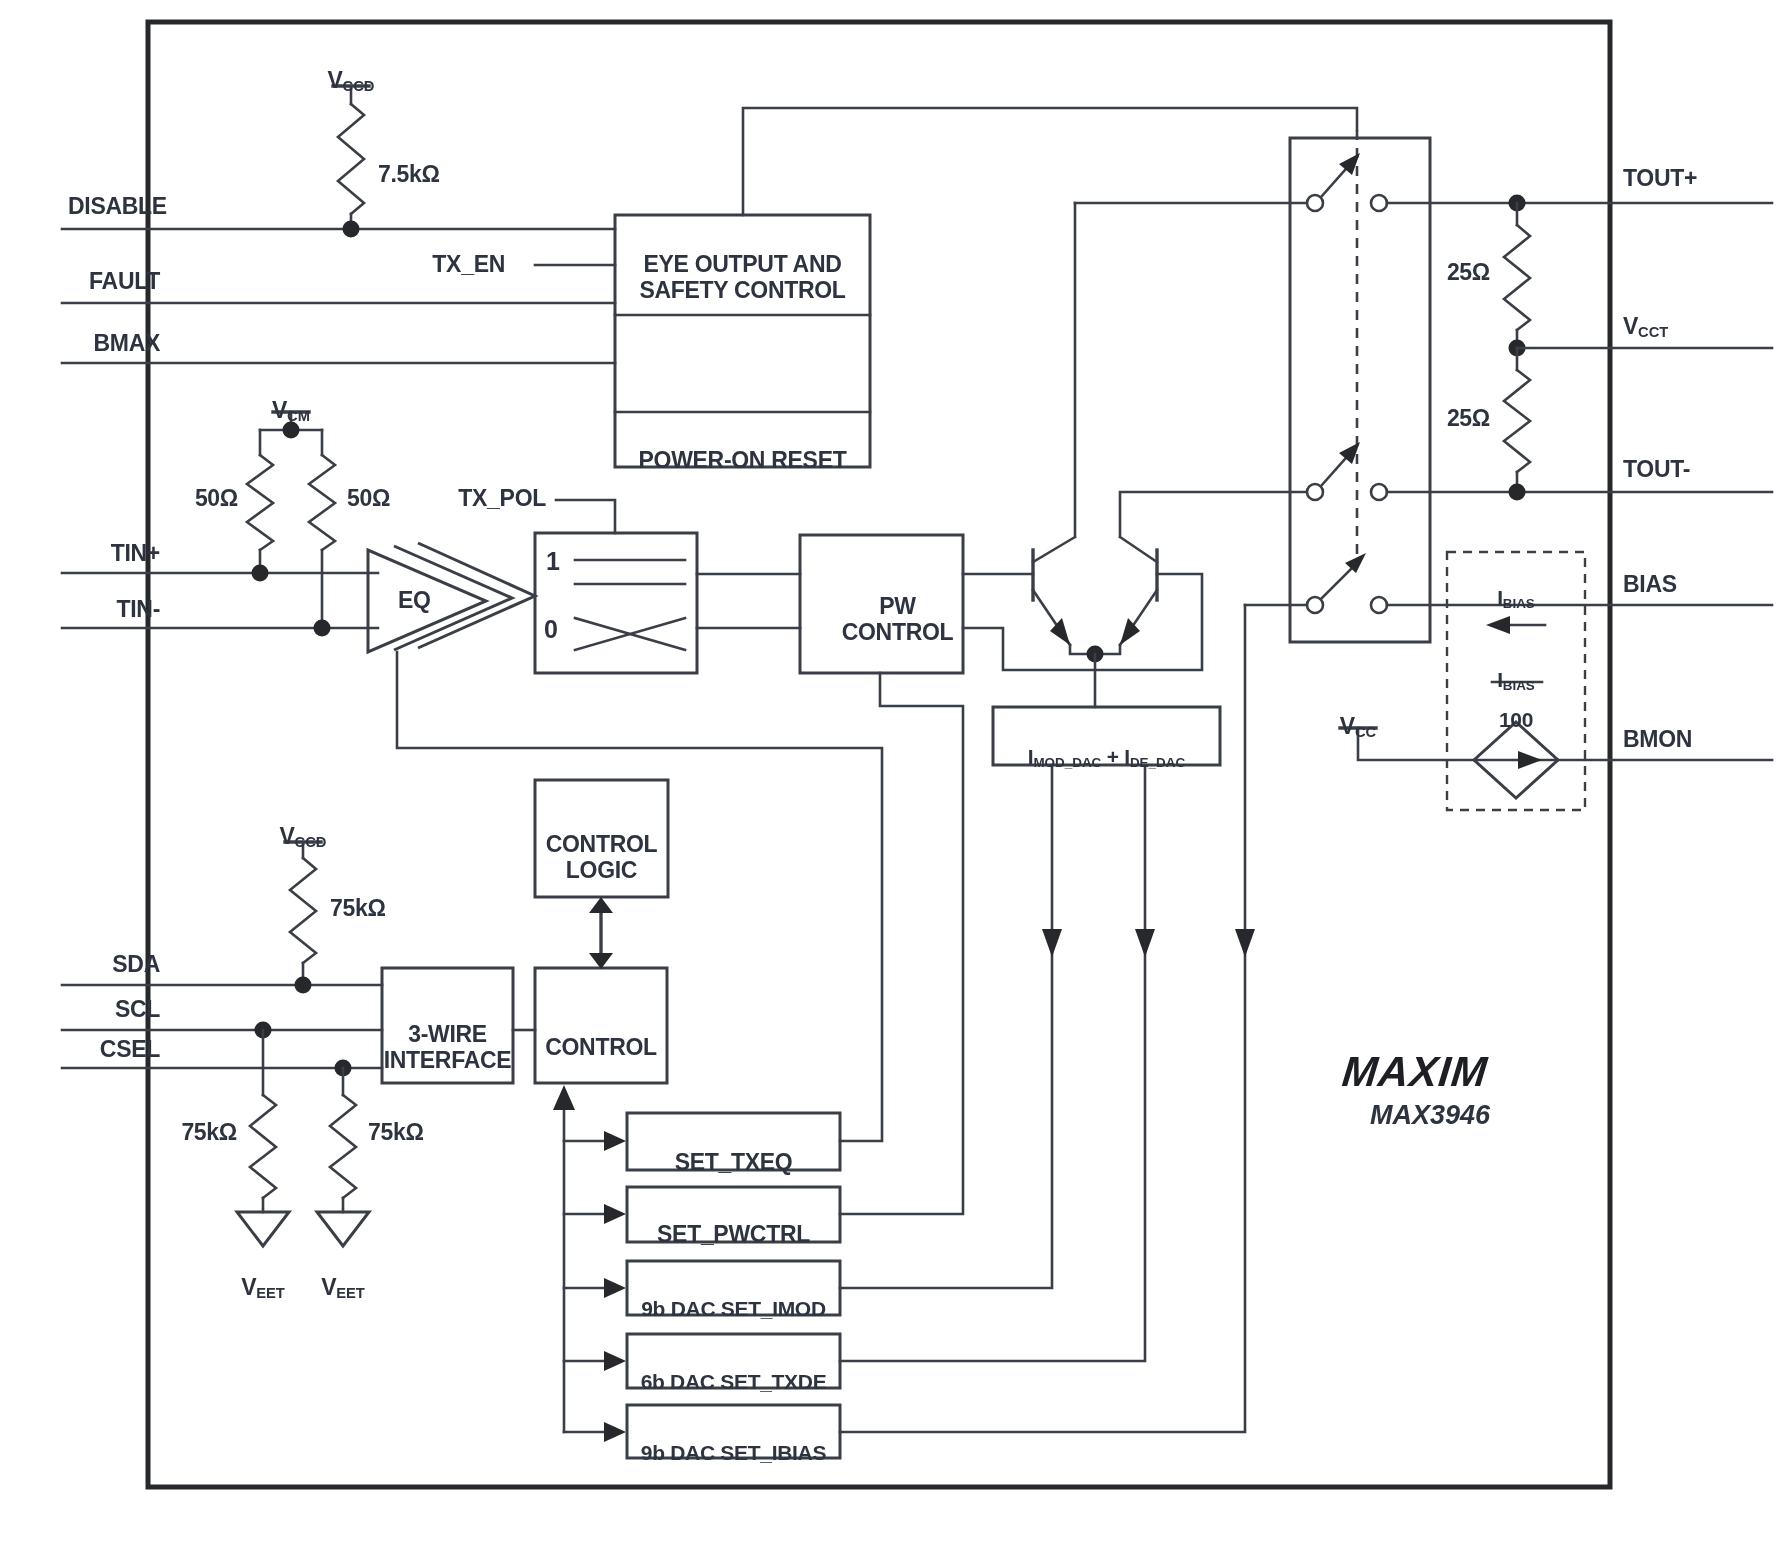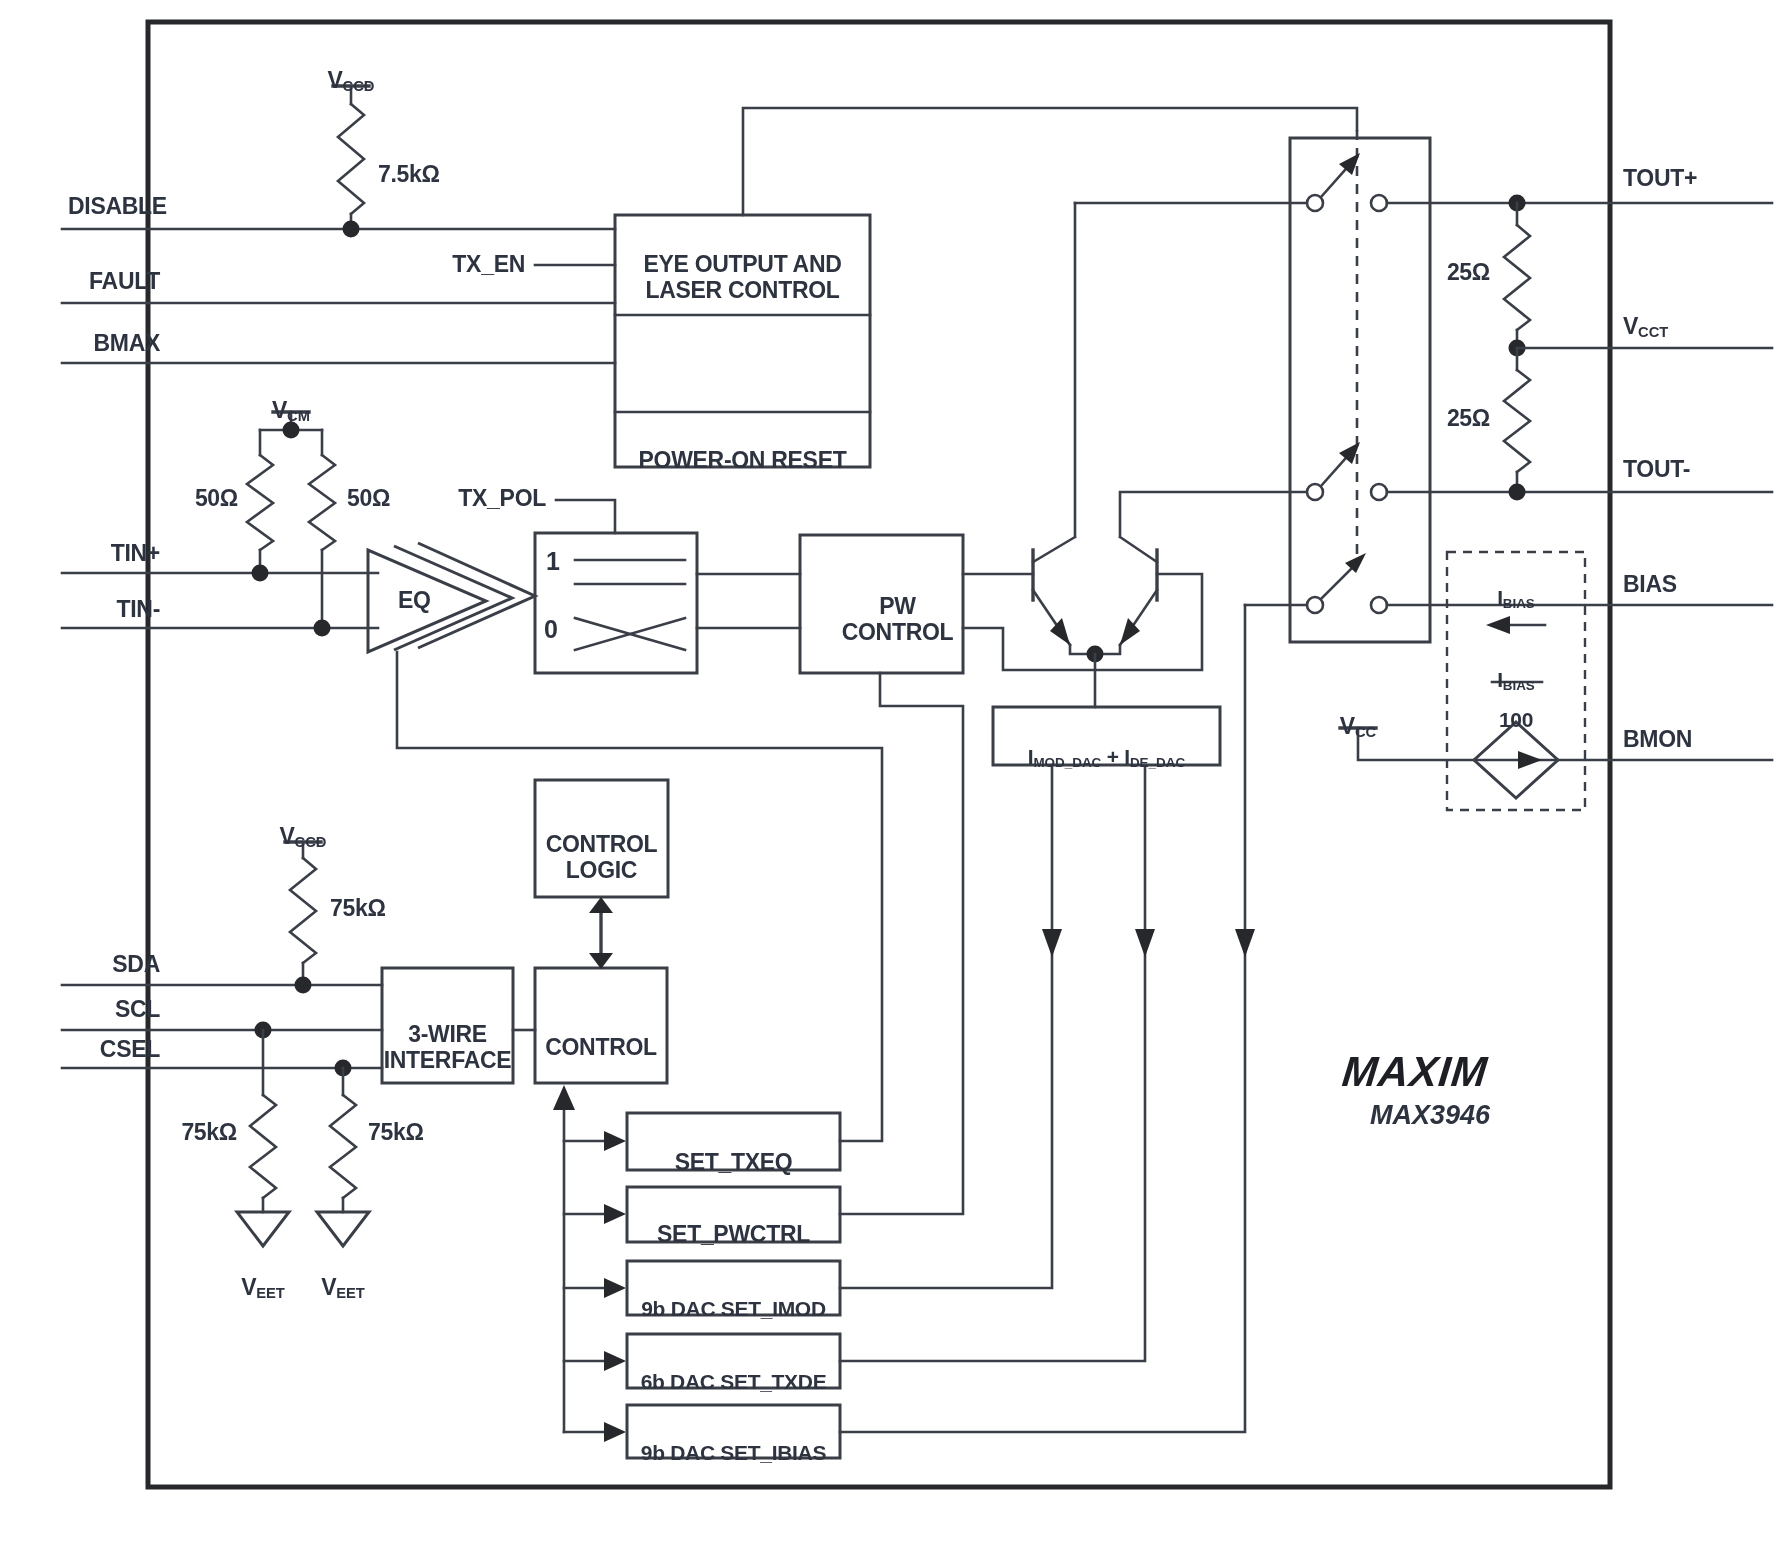--- a/index.html
+++ b/index.html
@@ -280,29 +280,29 @@
 
 <div class="lbl" style="left:378px;top:162px">7.5kΩ</div>
 <div class="lbl rgt" style="left:158px;top:486px;width:80px">50Ω</div>
 <div class="lbl" style="left:347px;top:486px">50Ω</div>
 <div class="lbl rgt" style="left:1405px;top:260px;width:85px">25Ω</div>
 <div class="lbl rgt" style="left:1405px;top:406px;width:85px">25Ω</div>
 <div class="lbl" style="left:330px;top:896px">75kΩ</div>
 <div class="lbl rgt" style="left:155px;top:1120px;width:82px">75kΩ</div>
 <div class="lbl" style="left:368px;top:1120px">75kΩ</div>
 
-<div class="lbl rgt" style="left:400px;top:252px;width:125px">TX_EN</div>
+<div class="lbl rgt" style="left:380px;top:252px;width:125px">TX_EN</div>
 <div class="lbl rgt" style="left:428px;top:486px;width:118px">TX_POL</div>
 <div class="lbl" style="left:398px;top:588px">EQ</div>
 <div class="lbl" style="left:546px;top:547px;font-size:25px">1</div>
 <div class="lbl" style="left:544px;top:615px;font-size:25px">0</div>
 
 <div class="lbl ctr" style="left:620px;top:230px;width:245px">
   <span style="display:block">EYE OUTPUT AND</span>
-  <span style="display:block">LASER CONTROL</span>
+  <span style="display:block">SAFETY CONTROL</span>
 </div>
 <div class="lbl ctr" style="left:620px;top:426px;width:245px">POWER-ON RESET</div>
 <div class="lbl ctr" style="left:800px;top:572px;width:195px">
   <span style="display:block">PW</span>
   <span style="display:block">CONTROL</span>
 </div>
 <div class="lbl ctr" style="left:535px;top:810px;width:133px">
   <span style="display:block">CONTROL</span>
   <span style="display:block">LOGIC</span>
 </div>

